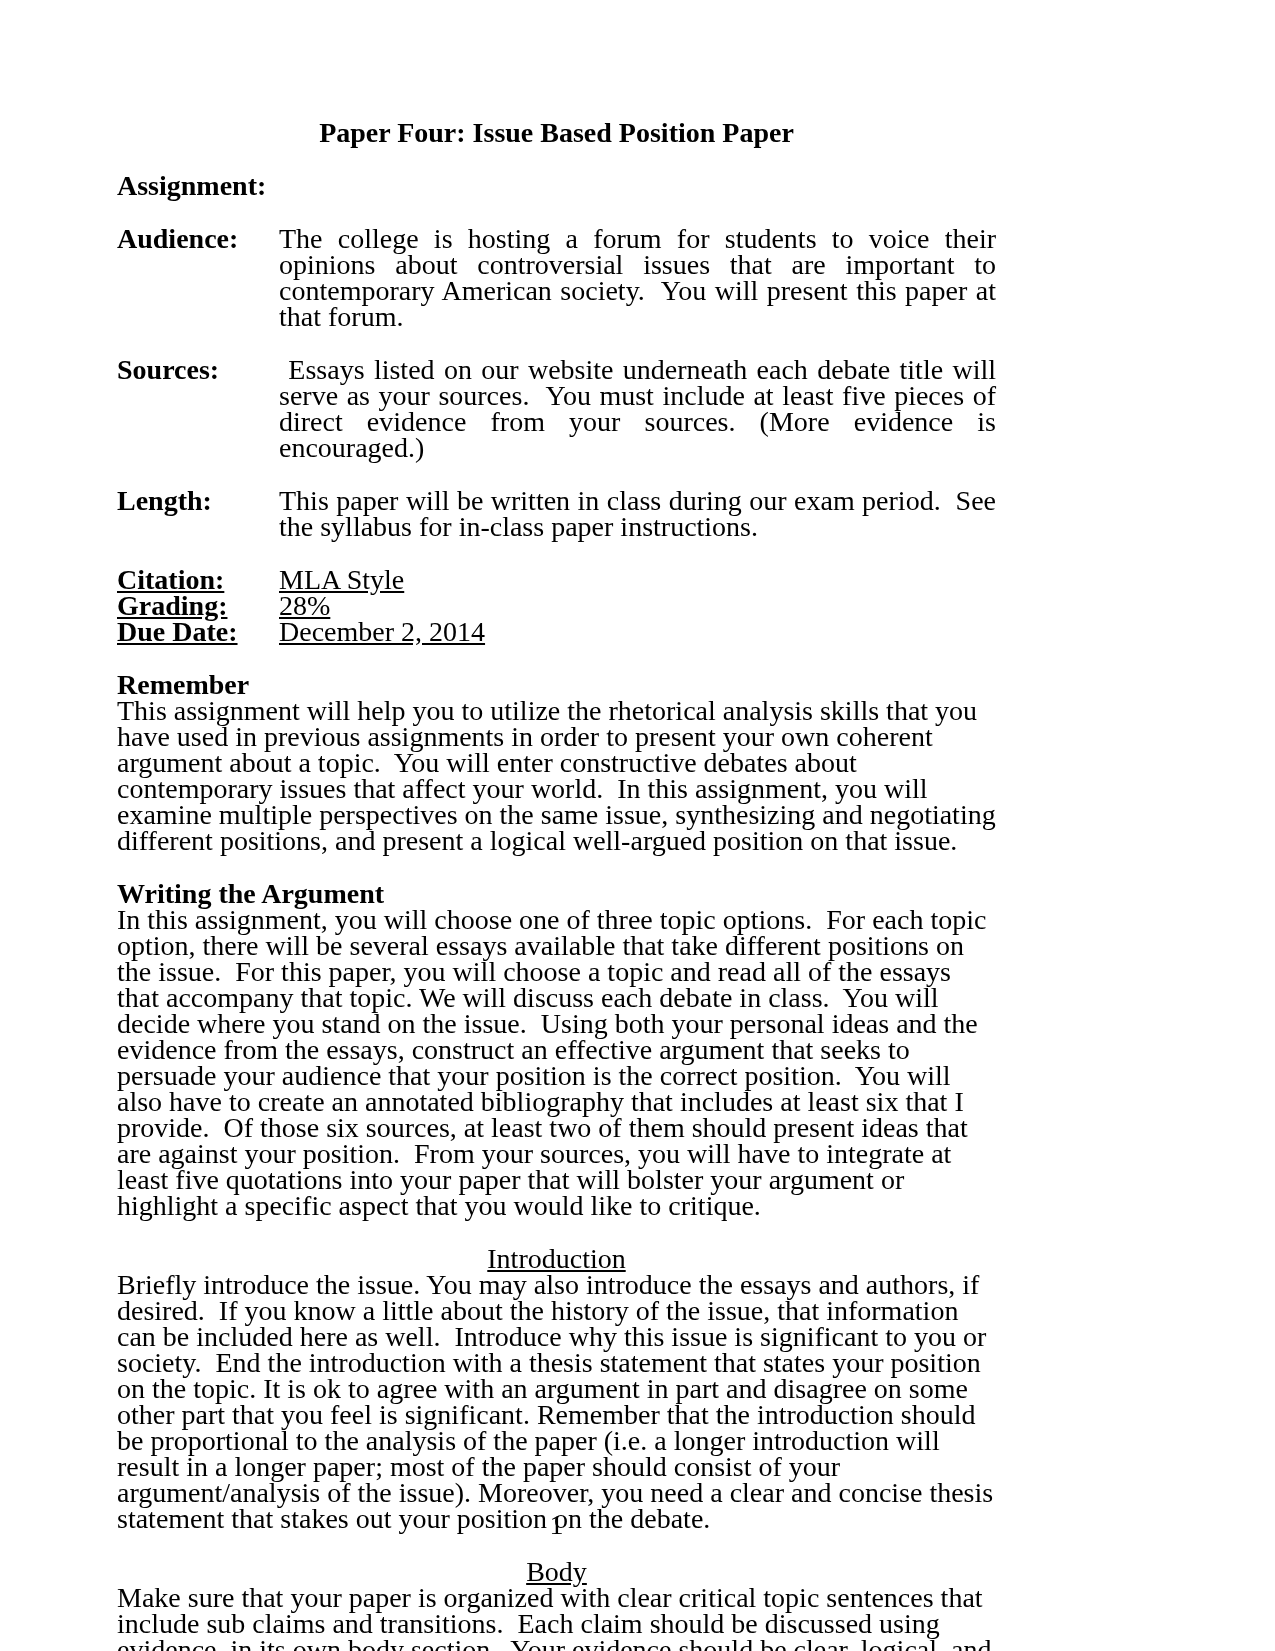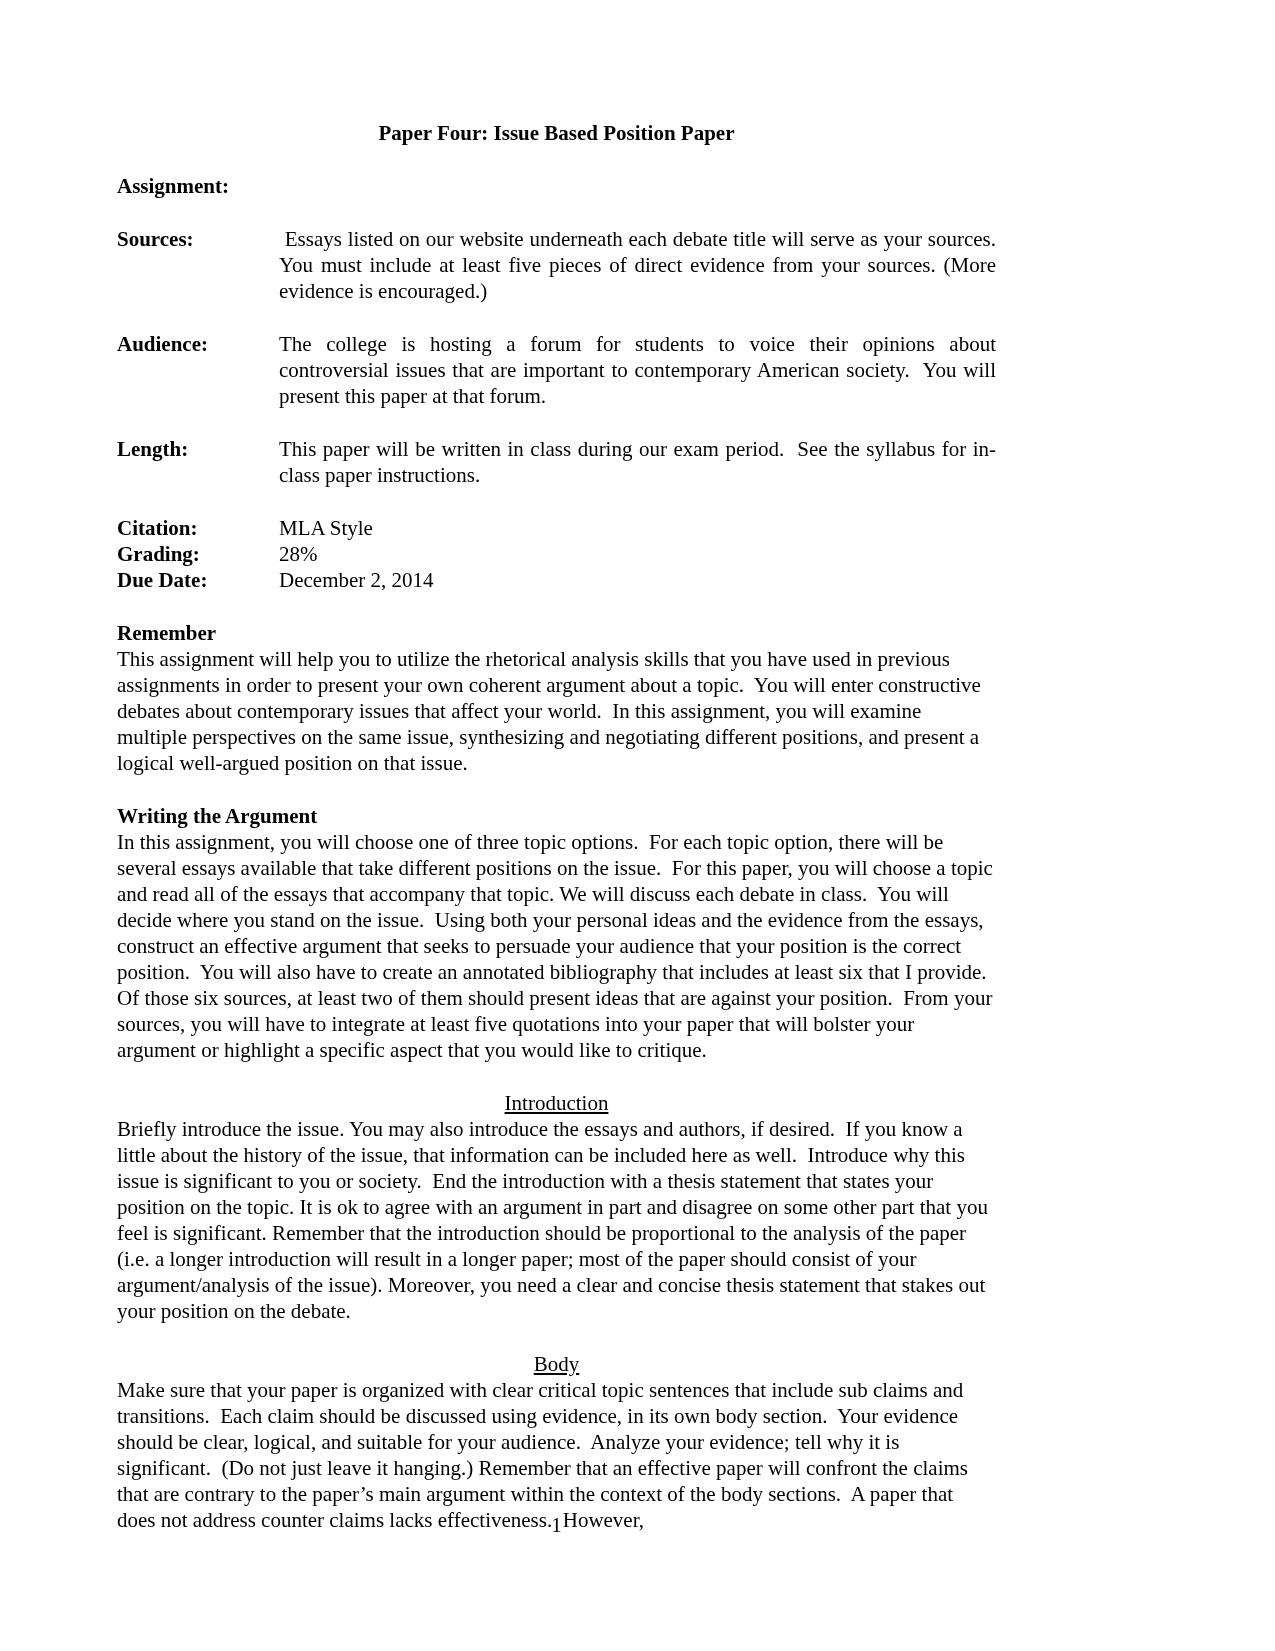--- a/index.html
+++ b/index.html
@@ -7,41 +7,42 @@
     padding: 0;
     background: #ffffff;
   }
   .page {
     position: relative;
     width: 1113px;
     height: 1651px;
     background: #ffffff;
     color: #000000;
     font-family: "Liberation Serif", "DejaVu Serif", serif;
-    font-size: 21px;
+    font-size: 28px;
     line-height: 26px;
     box-sizing: border-box;
     padding: 120px 117px 0 117px;
     overflow: hidden;
   }
   .doc-title {
     text-align: center;
     font-weight: bold;
     margin-bottom: 27px;
     white-space: pre-wrap;
   }
   .meta-row {
     display: flex;
     margin-top: 27px;
   }
   .meta-row.first {
     margin-top: 0;
   }
   .detail-rows {
     margin-top: 27px;
+    text-decoration: underline;
   }
   .detail-row {
     display: flex;
   }
   .meta-label {
     width: 162px;
     flex-shrink: 0;
     font-weight: bold;
     white-space: pre-wrap;
   }
@@ -84,27 +85,27 @@
 
 <div class="page">
 
   <div class="doc-title">Paper Four: Issue Based Position Paper</div>
 
   <div class="meta-row first">
     <div class="meta-label">Assignment:</div>
   </div>
 
   <div class="meta-row">
-    <div class="meta-label">Sources:</div>
-    <div class="meta-text"> Essays listed on our website underneath each debate title will serve as your sources.  You must include at least five pieces of direct evidence from your sources. (More evidence is encouraged.)</div>
+    <div class="meta-label">Audience:</div>
+    <div class="meta-text">The college is hosting a forum for students to voice their opinions about controversial issues that are important to contemporary American society.  You will present this paper at that forum.</div>
   </div>
 
   <div class="meta-row">
-    <div class="meta-label">Audience:</div>
-    <div class="meta-text">The college is hosting a forum for students to voice their opinions about controversial issues that are important to contemporary American society.  You will present this paper at that forum.</div>
+    <div class="meta-label">Sources:</div>
+    <div class="meta-text"> Essays listed on our website underneath each debate title will serve as your sources.  You must include at least five pieces of direct evidence from your sources. (More evidence is encouraged.)</div>
   </div>
 
   <div class="meta-row">
     <div class="meta-label">Length:</div>
     <div class="meta-text">This paper will be written in class during our exam period.  See the syllabus for in-class paper instructions.</div>
   </div>
 
   <div class="detail-rows">
     <div class="detail-row">
       <div class="meta-label">Citation:</div>

